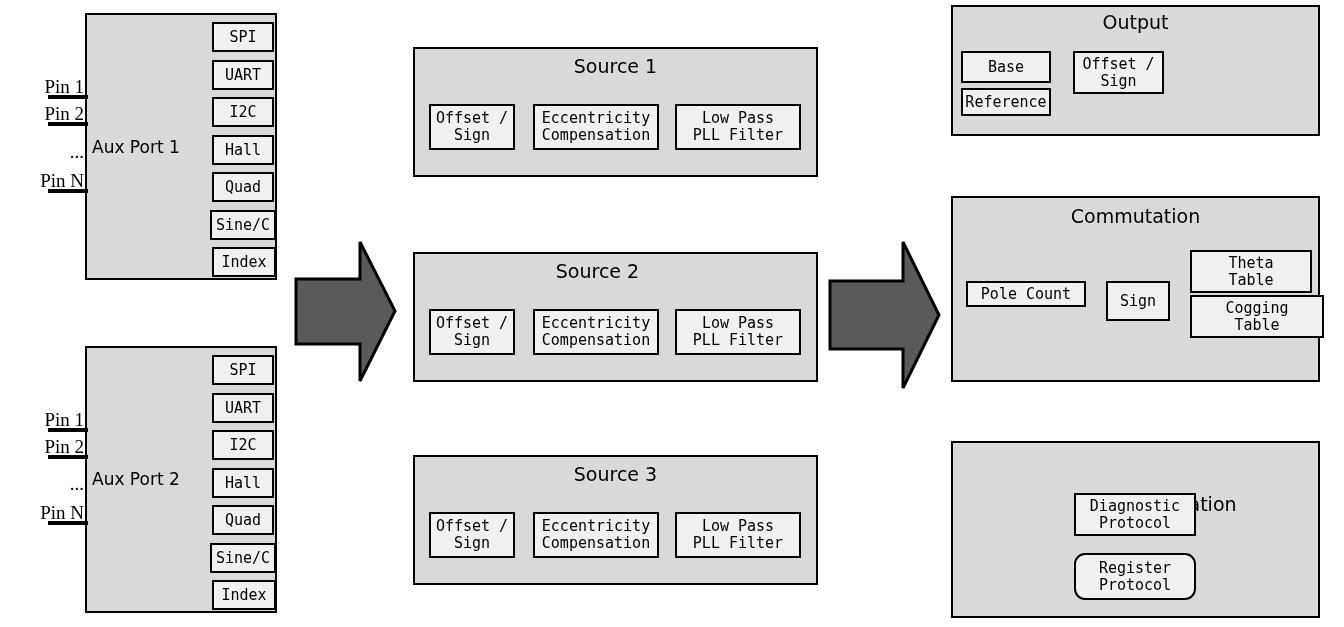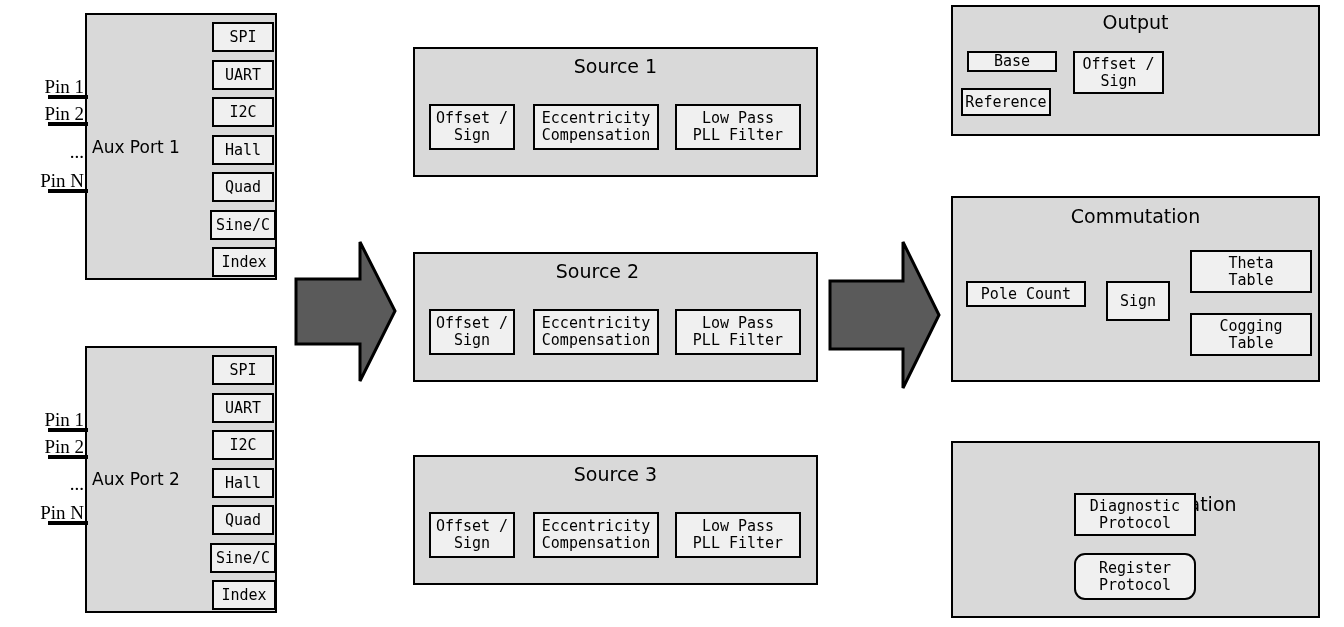--- a/index.html
+++ b/index.html
@@ -165,32 +165,32 @@
   <div class="panel-title" style="left:413px; top:465px; width:405px;">Source 3</div>
   <div class="chip" style="left:429px; top:512px; width:86px; height:46px;">Offset /
 Sign</div>
   <div class="chip" style="left:533px; top:512px; width:126px; height:46px;">Eccentricity
 Compensation</div>
   <div class="chip" style="left:675px; top:512px; width:126px; height:46px;">Low Pass
 PLL Filter</div>
 
   <div class="panel" style="left:951px; top:5px; width:369px; height:131px;"></div>
   <div class="panel-title" style="left:951px; top:13px; width:369px;">Output</div>
-  <div class="chip" style="left:961px; top:51px; width:90px; height:21px;margin-left:6px;">Base</div>
+  <div class="chip" style="left:961px; top:51px; width:90px; height:32px;">Base</div>
   <div class="chip" style="left:961px; top:88px; width:90px; height:28px;">Reference</div>
   <div class="chip" style="left:1073px; top:51px; width:91px; height:43px;">Offset /
 Sign</div>
 
   <div class="panel" style="left:951px; top:196px; width:369px; height:186px;"></div>
   <div class="panel-title" style="left:951px; top:207px; width:369px;">Commutation</div>
   <div class="chip" style="left:966px; top:281px; width:120px; height:26px;">Pole Count</div>
   <div class="chip" style="left:1106px; top:281px; width:64px; height:40px;">Sign</div>
   <div class="chip" style="left:1190px; top:250px; width:122px; height:43px;">Theta
 Table</div>
-  <div class="chip" style="left:1190px; top:313px; width:122px; height:43px;">Cogging
+  <div class="chip" style="left:1190px; top:295px; width:134px; height:43px;">Cogging
 Table</div>
 
   <div class="panel" style="left:951px; top:441px; width:369px; height:177px;"></div>
   <div class="panel-title" style="left:999px; top:451px; width:369px;margin-top:44px;">Application</div>
   <div class="chip" style="left:1074px; top:493px; width:122px; height:43px;">Diagnostic
 Protocol</div>
   <div class="chip" style="left:1074px; top:553px; width:122px; height:47px;border-radius:11px;">Register
 Protocol</div>
 
 </div>

